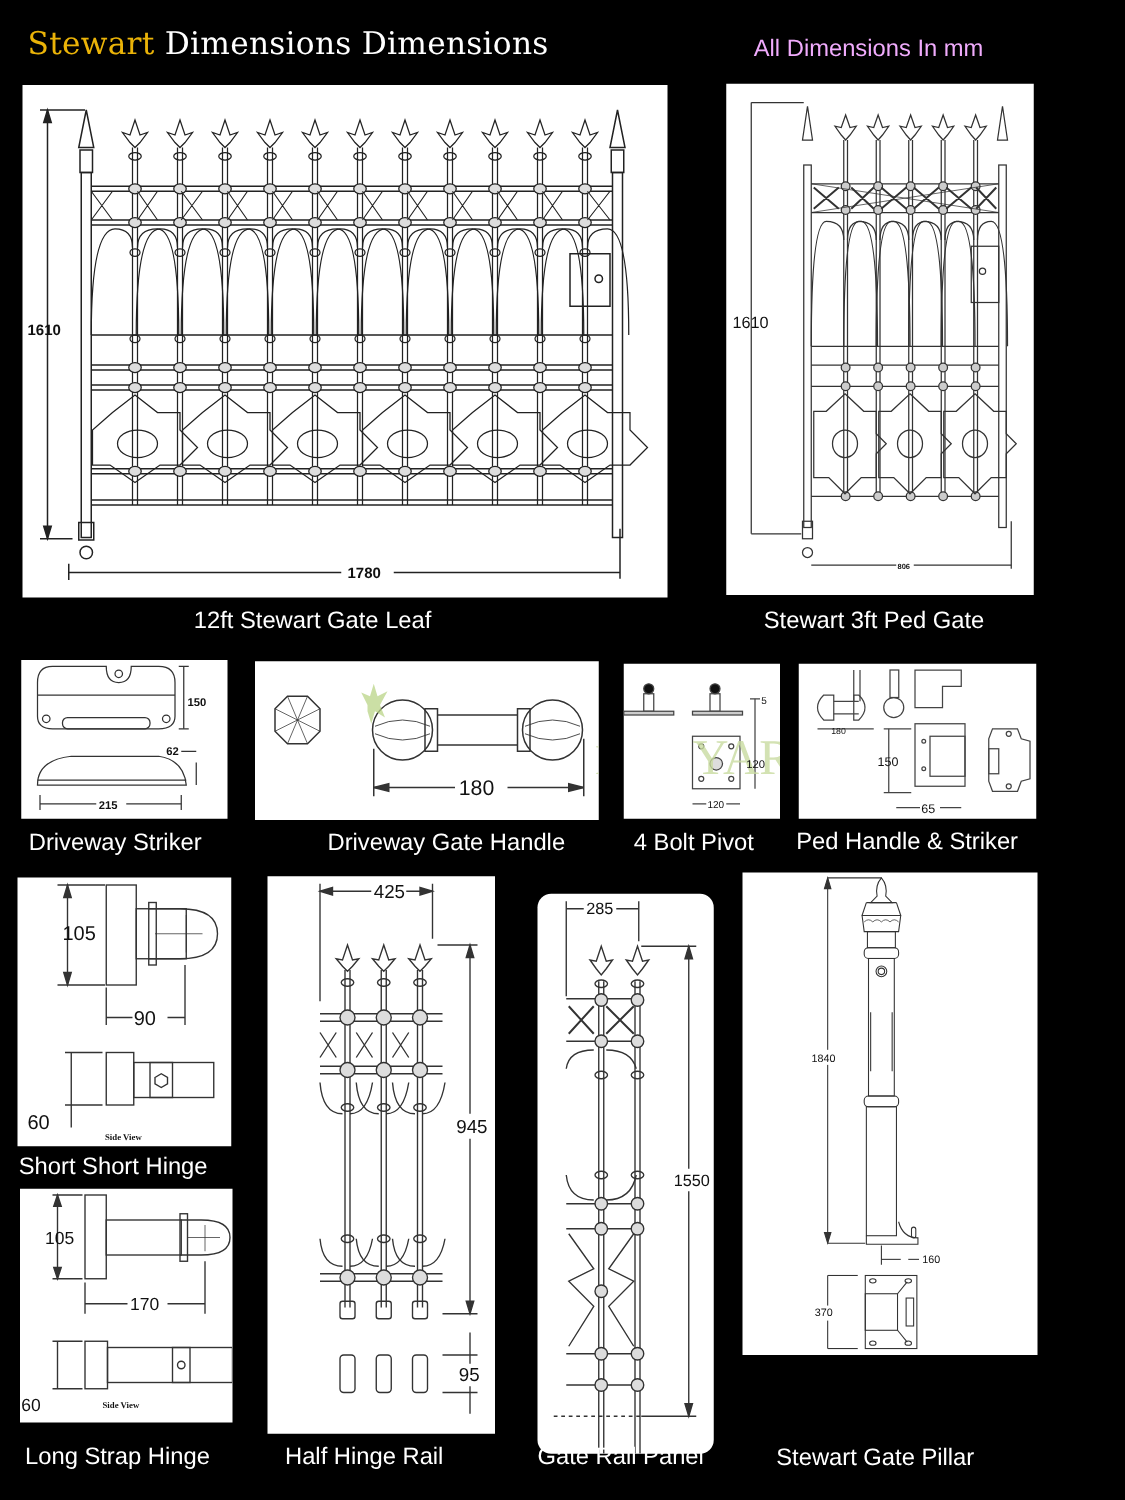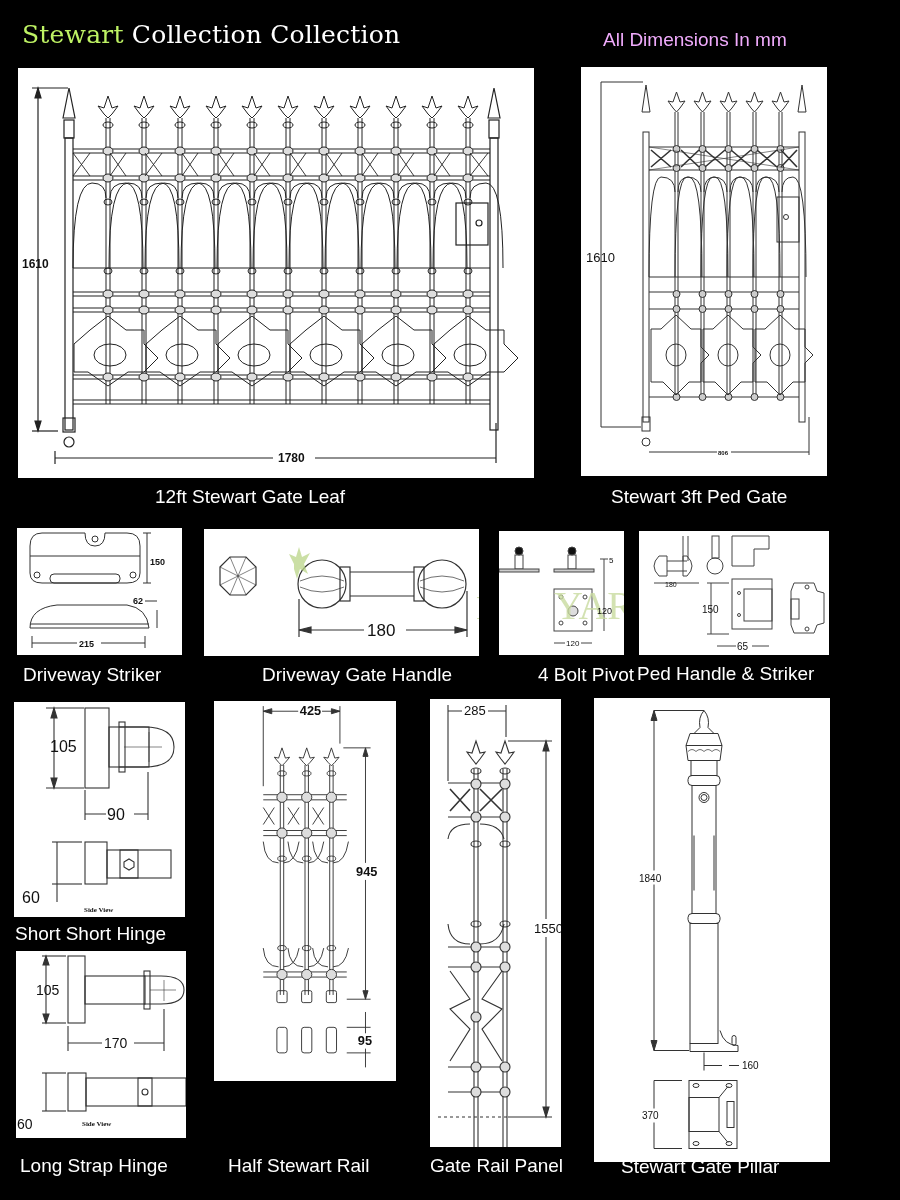--- a/index.html
+++ b/index.html
@@ -1,30 +1,30 @@
 <!DOCTYPE html>
 <html><head>
 <meta charset="utf-8">
 <style>
   html, body { margin:0; padding:0; }
   body { width:900px; height:1200px; background:#000; position:relative; overflow:hidden; font-family:"Liberation Sans", sans-serif; color:#fff; }
   .title { position:absolute; left:22px; top:20px; font-family:"DejaVu Serif", "Liberation Serif", serif; font-size:25px; color:#fff; white-space:nowrap; letter-spacing:0.2px; }
-  .title .accent { color:#bef264; }
+  .title .accent { color:#eab308; }
   .units { position:absolute; left:603px; top:29px; font-size:19px; color:#f0abfc; white-space:nowrap; }
   .panel { position:absolute; background:#fff; overflow:hidden; }
   .panel svg { position:absolute; left:0; top:0; width:100%; height:100%; }
   .caption { position:absolute; font-size:19px; color:#fff; white-space:nowrap; text-align:center; }
   .dim { font-family:"Liberation Sans", sans-serif; fill:#111; font-weight:bold; }
   .dimn { font-family:"Liberation Sans", sans-serif; fill:#111; }
   .wm { font-family:"Liberation Serif", serif; fill:#c9dba0; opacity:0.8; }
 </style>
 </head>
 <body>
 
-<div class="title"><span class="accent">Stewart</span><span> Collection Collection</span></div>
+<div class="title"><span class="accent">Stewart</span><span> Dimensions Dimensions</span></div>
 <div class="units">All Dimensions In mm</div>
 
 <div class="panel" style="left:18px; top:68px; width:516px; height:410px;">
   <svg viewBox="0 0 516 410">
     <g stroke="#222" fill="none" stroke-width="1.2">
 
       <line x1="20" y1="20" x2="20" y2="363"></line>
         <line x1="14" y1="20" x2="50" y2="20"></line>
         <line x1="14" y1="363" x2="40" y2="363"></line>
       <polygon points="17,30 20,20 23,30" fill="#222"></polygon>
@@ -237,21 +237,21 @@
         <line x1="101" y1="28" x2="109" y2="28"></line>
       <line x1="55" y1="112" x2="93" y2="112"></line>
     </g>
     <text class="wm" x="55" y="88" font-size="40">YARD</text>
     <text class="dimn" x="110" y="32" font-size="8">5</text>
     <text class="dimn" x="98" y="83" font-size="9">120</text>
     <rect x="66" y="107" width="16" height="9" fill="#fff"></rect>
     <text class="dimn" x="67" y="115" font-size="8">120</text>
   </svg>
 </div>
-<div class="caption" style="left:507px; top:664px;margin-left:31px;">4 Bolt Pivot</div>
+<div class="caption" style="left:507px; top:664px;">4 Bolt Pivot</div>
 
 <div class="panel" style="left:639px; top:531px; width:190px; height:124px;">
   <svg viewBox="0 0 190 124">
     <g stroke="#444" fill="none" stroke-width="1">
       <path d="M20,25 Q10,35 20,45 L28,45 L28,25 Z"></path>
         <line x1="28" y1="30" x2="48" y2="30"></line>
         <line x1="28" y1="40" x2="48" y2="40"></line>
         <path d="M48,25 Q58,35 48,45 L44,45 L44,25 Z"></path>
       <line x1="44" y1="5" x2="44" y2="30"></line>
         <line x1="49" y1="5" x2="49" y2="30"></line>
@@ -341,21 +341,21 @@
     </g>
     <rect x="86" y="84" width="32" height="16" fill="#fff"></rect>
     <text class="dimn" x="20" y="44" font-size="14">105</text>
     <text class="dimn" x="88" y="97" font-size="14">170</text>
     <text class="dimn" x="1" y="178" font-size="14">60</text>
     <text x="66" y="175" font-size="7" font-weight="bold" font-family="Liberation Serif, serif" fill="#111">Side View</text>
   </svg>
 </div>
 <div class="caption" style="left:20px; top:1155px;">Long Strap Hinge</div>
 
-<div class="panel" style="left:214px; top:701px; width:182px; height:380px;font-weight:bold;">
+<div class="panel" style="left:214px; top:701px; width:182px; height:446px;">
   <svg viewBox="0 0 182 446">
     <g stroke="#333" fill="none" stroke-width="1.1">
       <line x1="42" y1="12" x2="132" y2="12"></line>
         <line x1="42" y1="6" x2="42" y2="100"></line>
         <line x1="132" y1="6" x2="132" y2="50"></line>
       <polygon points="42,12 52,9 52,15" fill="#333"></polygon>
         <polygon points="132,12 122,9 122,15" fill="#333"></polygon>
       <line x1="162" y1="55" x2="162" y2="350"></line>
         <line x1="136" y1="55" x2="168" y2="55"></line>
         <line x1="140" y1="350" x2="168" y2="350"></line>
@@ -390,23 +390,23 @@
         <use href="#hp" x="58"></use>
     </g>
     <rect x="83" y="3" width="28" height="16" fill="#fff"></rect>
     <text class="dimn" x="85" y="17" font-size="15">425</text>
     <rect x="150" y="190" width="26" height="20" fill="#fff"></rect>
     <text class="dimn" x="151" y="205" font-size="15">945</text>
     <rect x="150" y="390" width="26" height="18" fill="#fff"></rect>
     <text class="dimn" x="153" y="404" font-size="15">95</text>
   </svg>
 </div>
-<div class="caption" style="left:228px; top:1155px;">Half Stewart Rail</div>
-
-<div class="panel" style="left:430px; top:699px; width:131px; height:448px;">
+<div class="caption" style="left:228px; top:1155px;">Half Hinge Rail</div>
+
+<div class="panel" style="left:430px; top:715px; width:141px; height:448px;border-radius:11px;">
   <svg viewBox="0 0 131 448">
     <g stroke="#333" fill="none" stroke-width="1.1">
       <line x1="18" y1="12" x2="76" y2="12"></line>
         <line x1="18" y1="6" x2="18" y2="82"></line>
         <line x1="76" y1="6" x2="76" y2="38"></line>
       <line x1="116" y1="42" x2="116" y2="418"></line>
         <line x1="78" y1="42" x2="122" y2="42"></line>
         <line x1="78" y1="418" x2="122" y2="418"></line>
       <polygon points="113,52 116,42 119,52" fill="#333"></polygon>
         <polygon points="113,408 116,418 119,408" fill="#333"></polygon>
@@ -439,21 +439,21 @@
       <circle cx="46" cy="318" r="5" fill="#ddd"></circle>
     </g>
     <rect x="32" y="4" width="26" height="14" fill="#fff"></rect>
     <text class="dimn" x="34" y="16" font-size="13">285</text>
     <rect x="103" y="220" width="28" height="18" fill="#fff"></rect>
     <text class="dimn" x="104" y="234" font-size="13">1550</text>
   </svg>
 </div>
 <div class="caption" style="left:430px; top:1155px;">Gate Rail Panel</div>
 
-<div class="panel" style="left:594px; top:698px; width:236px; height:464px;">
+<div class="panel" style="left:594px; top:698px; width:236px; height:386px;">
   <svg viewBox="0 0 236 449">
     <g stroke="#333" fill="none" stroke-width="1">
       <line x1="60" y1="5" x2="60" y2="345"></line>
         <line x1="60" y1="5" x2="110" y2="5"></line>
         <line x1="60" y1="345" x2="95" y2="345"></line>
       <polygon points="57,15 60,5 63,15" fill="#333"></polygon>
         <polygon points="57,335 60,345 63,335" fill="#333"></polygon>
       <path d="M110,5 Q104,12 106,22 L100,28 L120,28 L114,22 Q116,12 110,5 Z"></path>
       <path d="M92,40 L128,40 L126,55 L94,55 Z"></path>
         <line x1="96" y1="28" x2="124" y2="28"></line>

